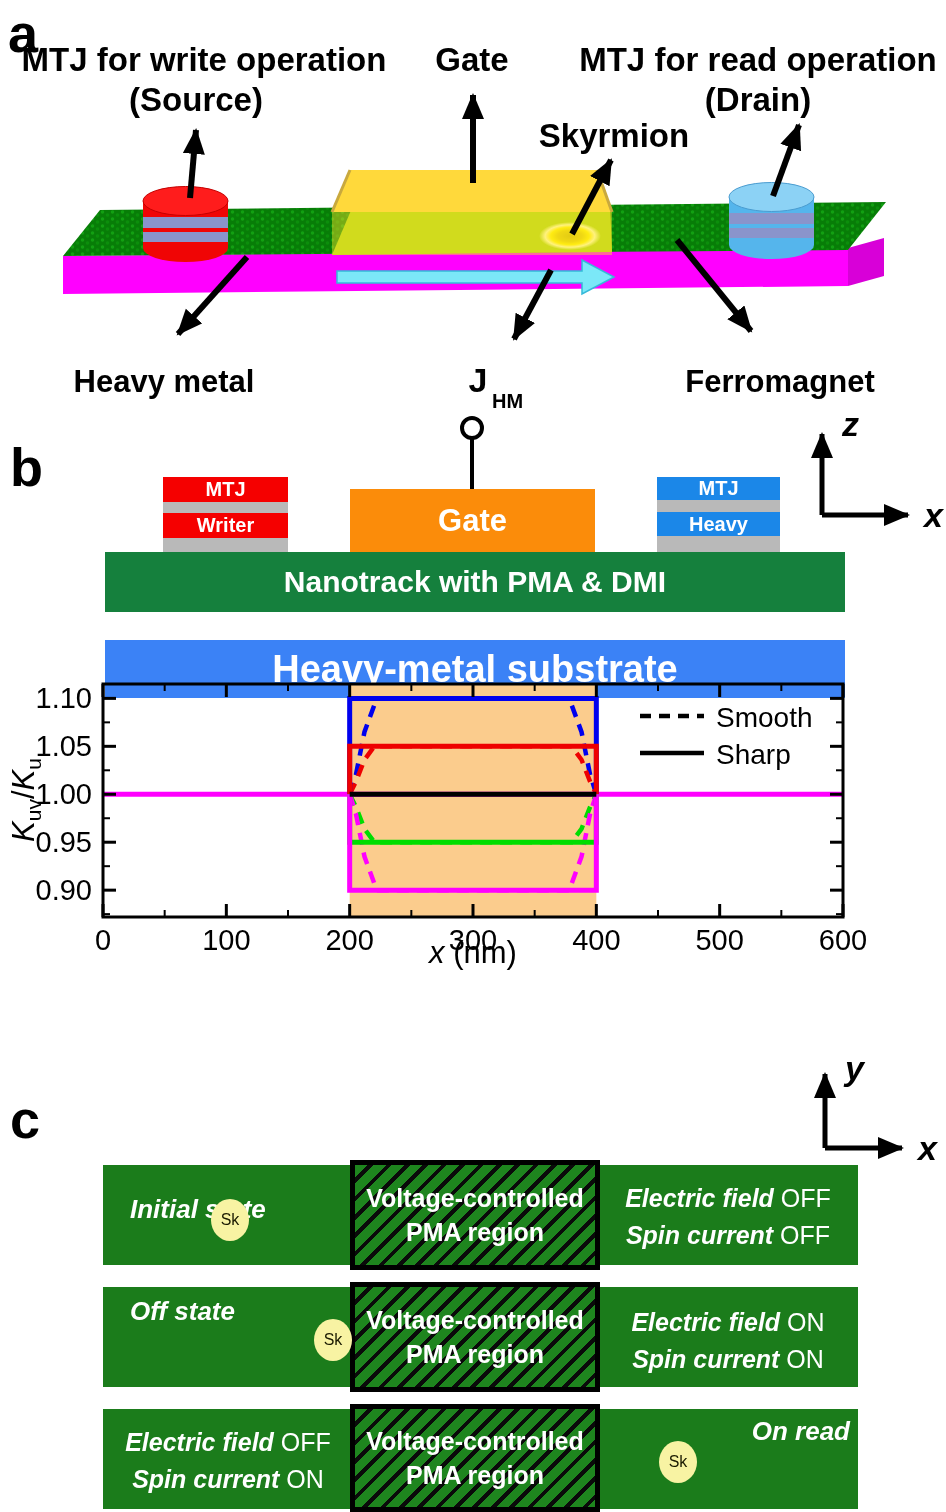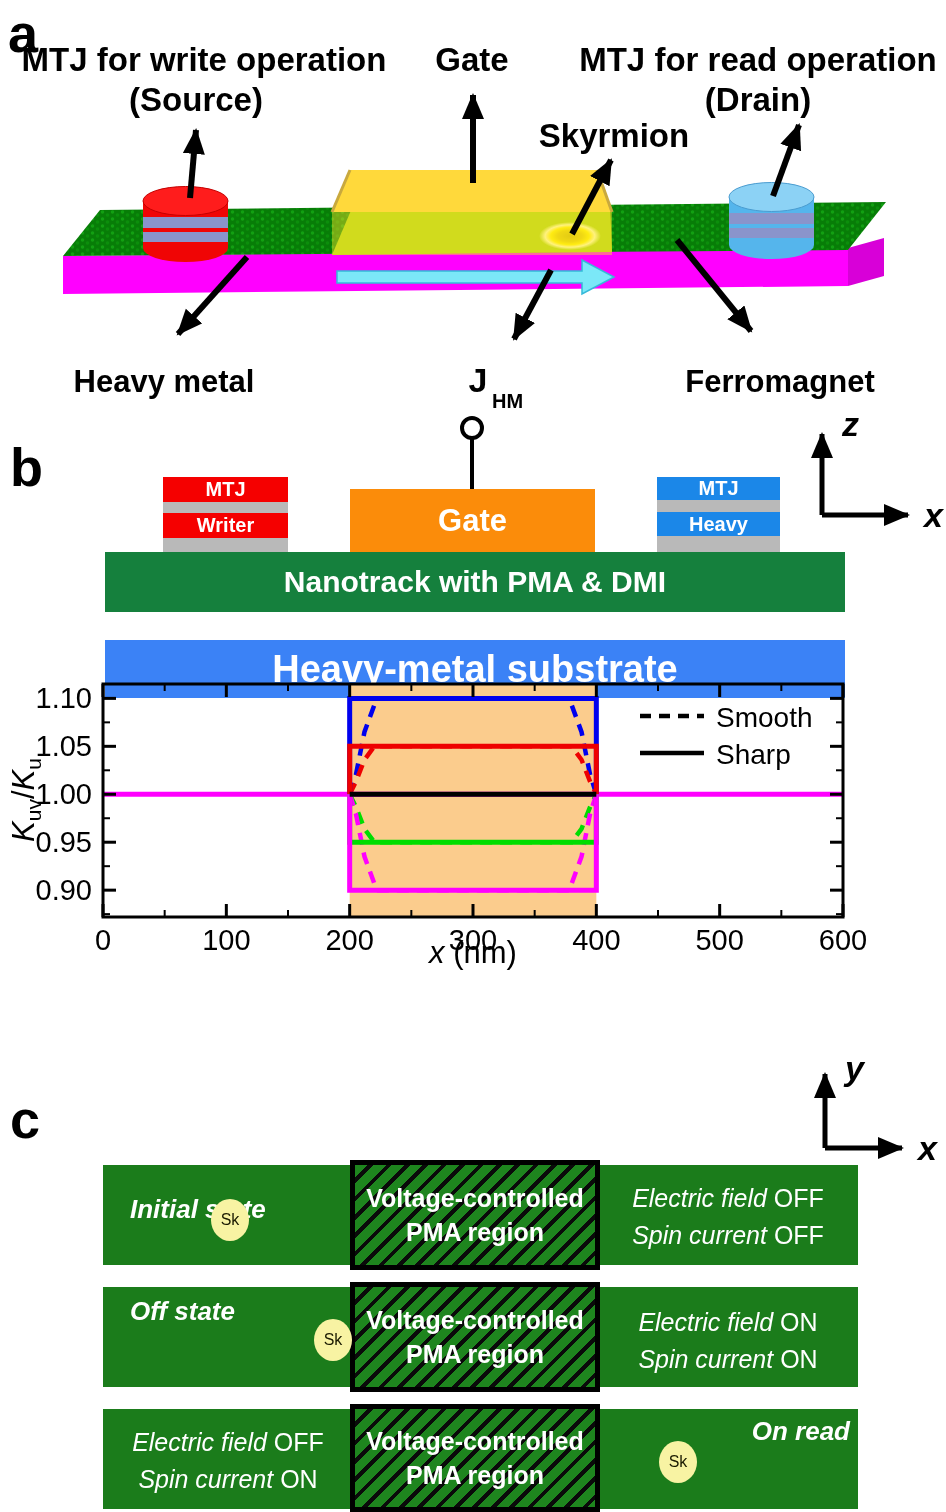--- a/index.html
+++ b/index.html
@@ -20,21 +20,21 @@
   .lay-blue{background:#1B87E8;}
   .lay-gray{background:#B9B9B9;}
   
   .track{position:absolute;left:103px;width:755px;height:100px;background:#1B7C1B;}
   .pma-box{position:absolute;left:350px;width:250px;box-sizing:border-box;border:5px solid #000;
            background:repeating-linear-gradient(135deg,#1E851E 0px,#1E851E 9px,#0a0a0a 9px,#0a0a0a 13px);
            display:flex;flex-direction:column;align-items:center;justify-content:center;
            color:#fff;font-weight:bold;font-size:25px;line-height:34px;z-index:4;}
   .state-label{position:absolute;color:#fff;font-weight:bold;font-style:italic;font-size:26px;z-index:5;}
   .info-text{position:absolute;color:#fff;font-size:25px;line-height:37px;text-align:center;z-index:5;}
-  .info-text .it{font-style:italic;}
+  .info-text .it{font-style:italic;font-weight:bold;}
   .sk{position:absolute;width:38px;height:42px;border-radius:50%;background:#F8F3A3;color:#1a1a00;
       font-size:16px;display:flex;align-items:center;justify-content:center;z-index:6;}
   #overlay{position:absolute;left:0;top:0;z-index:10;pointer-events:none;}
   svg text{font-family:"Liberation Sans", sans-serif;}
 </style>
 </head>
 <body>
 
 <div class="abs panel-letter" style="left:8px;top:6px;">a</div>
 <div class="abs panel-letter" style="left:10px;top:440px;">b</div>

